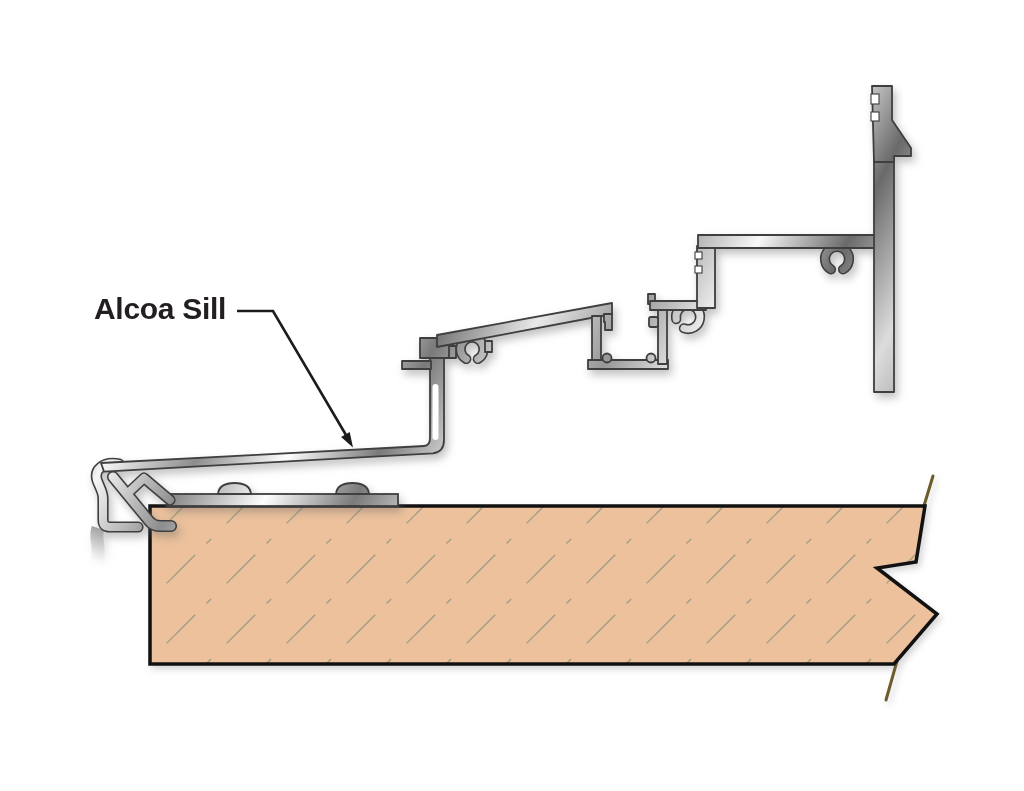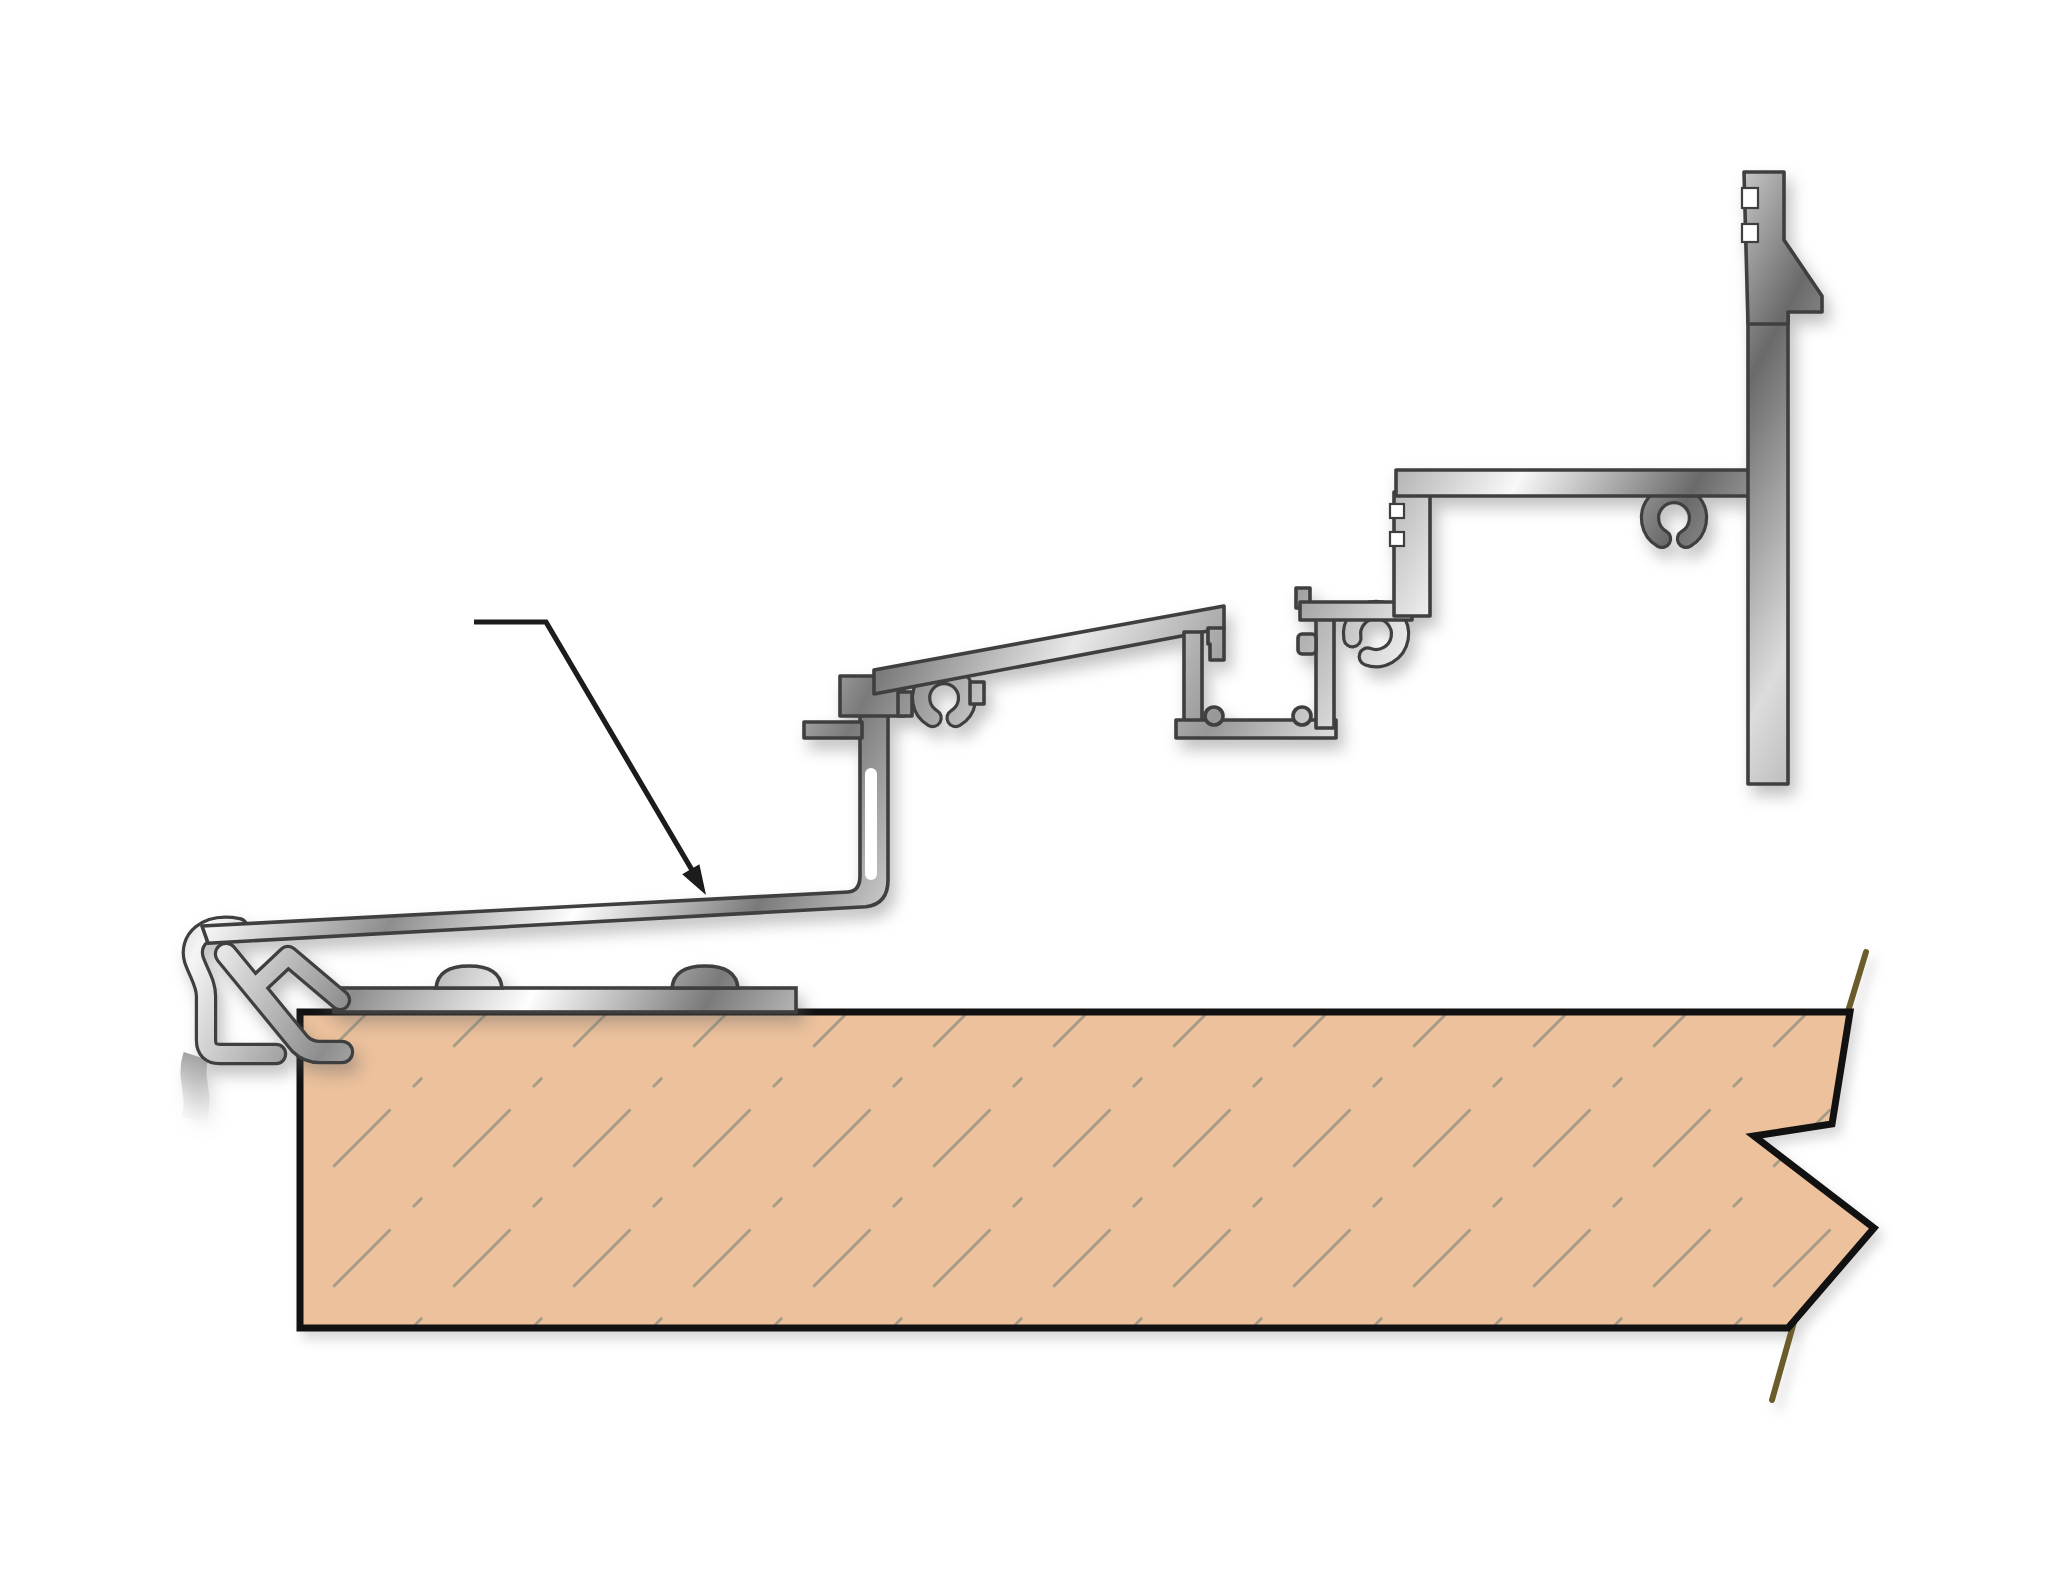--- a/index.html
+++ b/index.html
@@ -111,14 +111,15 @@
       <rect x="695" y="266" width="7" height="7"></rect>
     </g>
   </g>
 
   <g>
     <path d="M237,311 L273,311 L346,435" fill="none" stroke-width="2.6" stroke="#1c1c1c"></path>
     <polygon points="353,447.5 341.1,437.1 349.7,432.1" fill="#1c1c1c"></polygon>
   </g>
 </svg>
 
+<div class="callout">Alcoa Sill</div>
 
 </div>
 
 </body></html>

